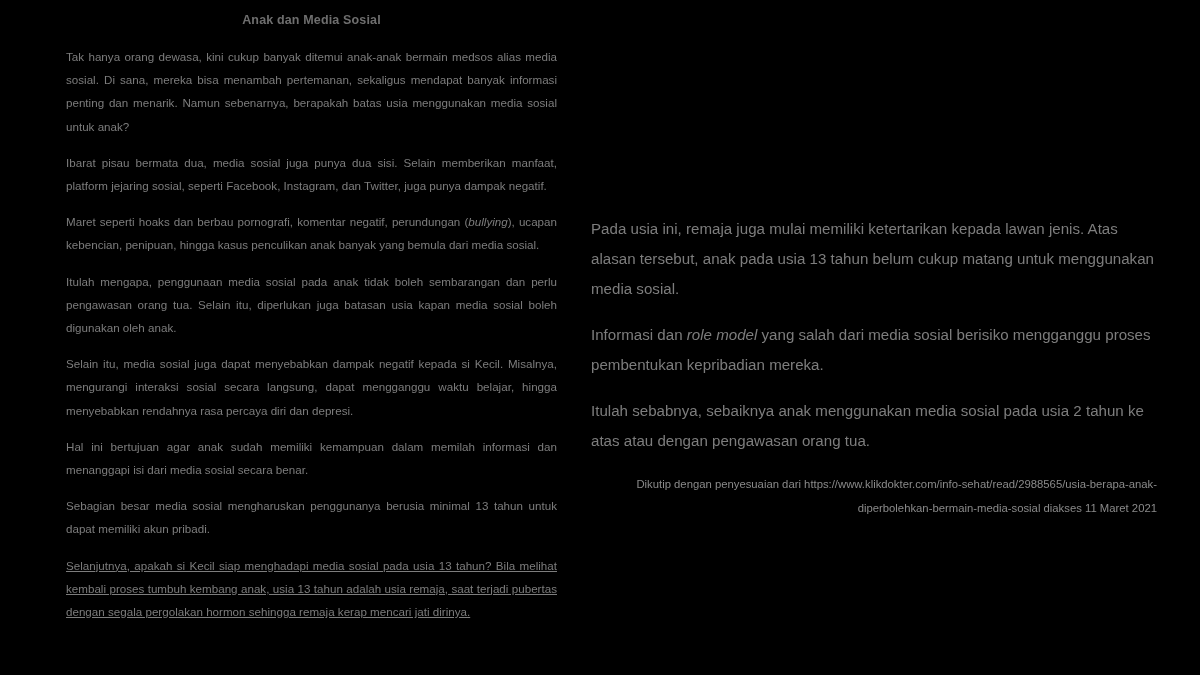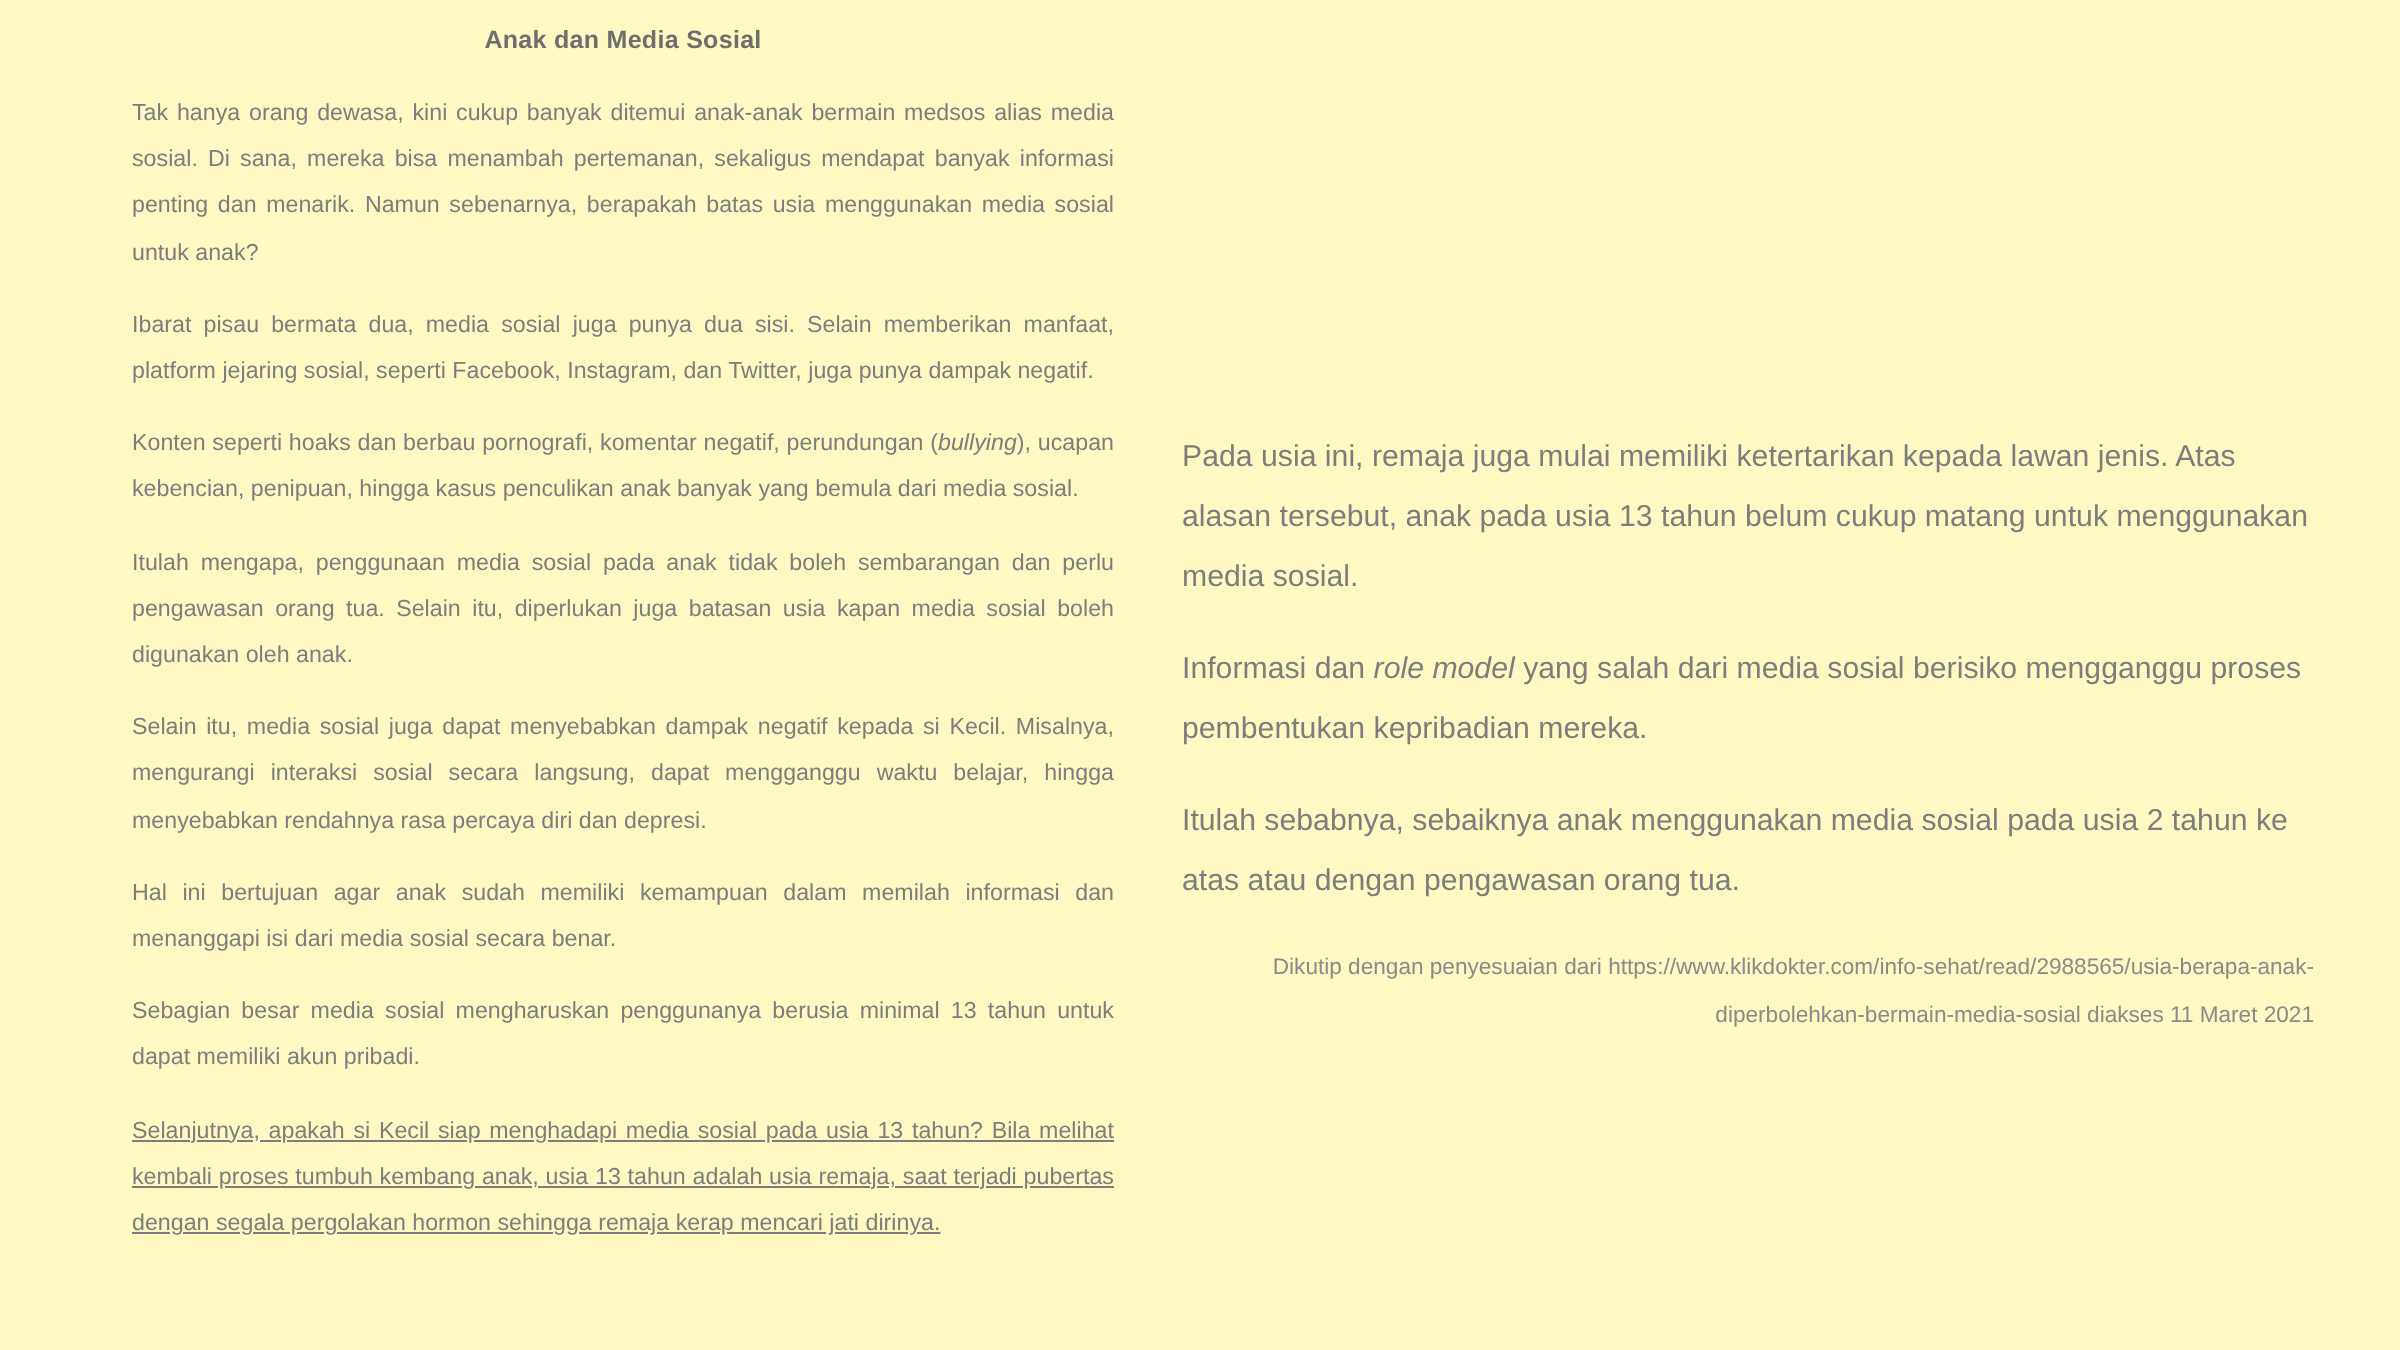--- a/index.html
+++ b/index.html
@@ -13,21 +13,21 @@
     height: 675px;
     overflow: hidden;
     font-family: "Liberation Sans", "DejaVu Sans", sans-serif;
     color: #7b7b7b;
     position: relative;
   }
 
   .page {
     position: absolute;
     inset: 0;
-    background: #fef9c3;
+    background: #000000;
   }
 
   
   .col-left {
     position: absolute;
     left: 66px;
     top: 12px;
     width: 491px;
   }
 
@@ -91,21 +91,21 @@
 <div class="page">
 
   <div class="col-left">
 
     <h1 class="doc-title">Anak dan Media Sosial</h1>
 
     <p class="para">Tak hanya orang dewasa, kini cukup banyak ditemui anak-anak bermain medsos alias media sosial. Di sana, mereka bisa menambah pertemanan, sekaligus mendapat banyak informasi penting dan menarik. Namun sebenarnya, berapakah batas usia menggunakan media sosial untuk anak?</p>
 
     <p class="para">Ibarat pisau bermata dua, media sosial juga punya dua sisi. Selain memberikan manfaat, platform jejaring sosial, seperti Facebook, Instagram, dan Twitter, juga punya dampak negatif.</p>
 
-    <p class="para"><span>Konten seperti hoaks dan berbau pornografi, komentar negatif, perundungan (</span><em class="it">bullying</em><span>), ucapan kebencian, penipuan, hingga kasus penculikan anak banyak yang bemula dari media sosial.</span></p>
+    <p class="para"><span>Maret seperti hoaks dan berbau pornografi, komentar negatif, perundungan (</span><em class="it">bullying</em><span>), ucapan kebencian, penipuan, hingga kasus penculikan anak banyak yang bemula dari media sosial.</span></p>
 
     <p class="para">Itulah mengapa, penggunaan media sosial pada anak tidak boleh sembarangan dan perlu pengawasan orang tua. Selain itu, diperlukan juga batasan usia kapan media sosial boleh digunakan oleh anak.</p>
 
     <p class="para">Selain itu, media sosial juga dapat menyebabkan dampak negatif kepada si Kecil. Misalnya, mengurangi interaksi sosial secara langsung, dapat mengganggu waktu belajar, hingga menyebabkan rendahnya rasa percaya diri dan depresi.</p>
 
     <p class="para">Hal ini bertujuan agar anak sudah memiliki kemampuan dalam memilah informasi dan menanggapi isi dari media sosial secara benar.</p>
 
     <p class="para">Sebagian besar media sosial mengharuskan penggunanya berusia minimal 13 tahun untuk dapat memiliki akun pribadi.</p>
 
     <p class="para">Selanjutnya, apakah si Kecil siap menghadapi media sosial pada usia 13 tahun? Bila melihat kembali proses tumbuh kembang anak, usia 13 tahun adalah usia remaja, saat terjadi pubertas dengan segala pergolakan hormon sehingga remaja kerap mencari jati dirinya.</p>

